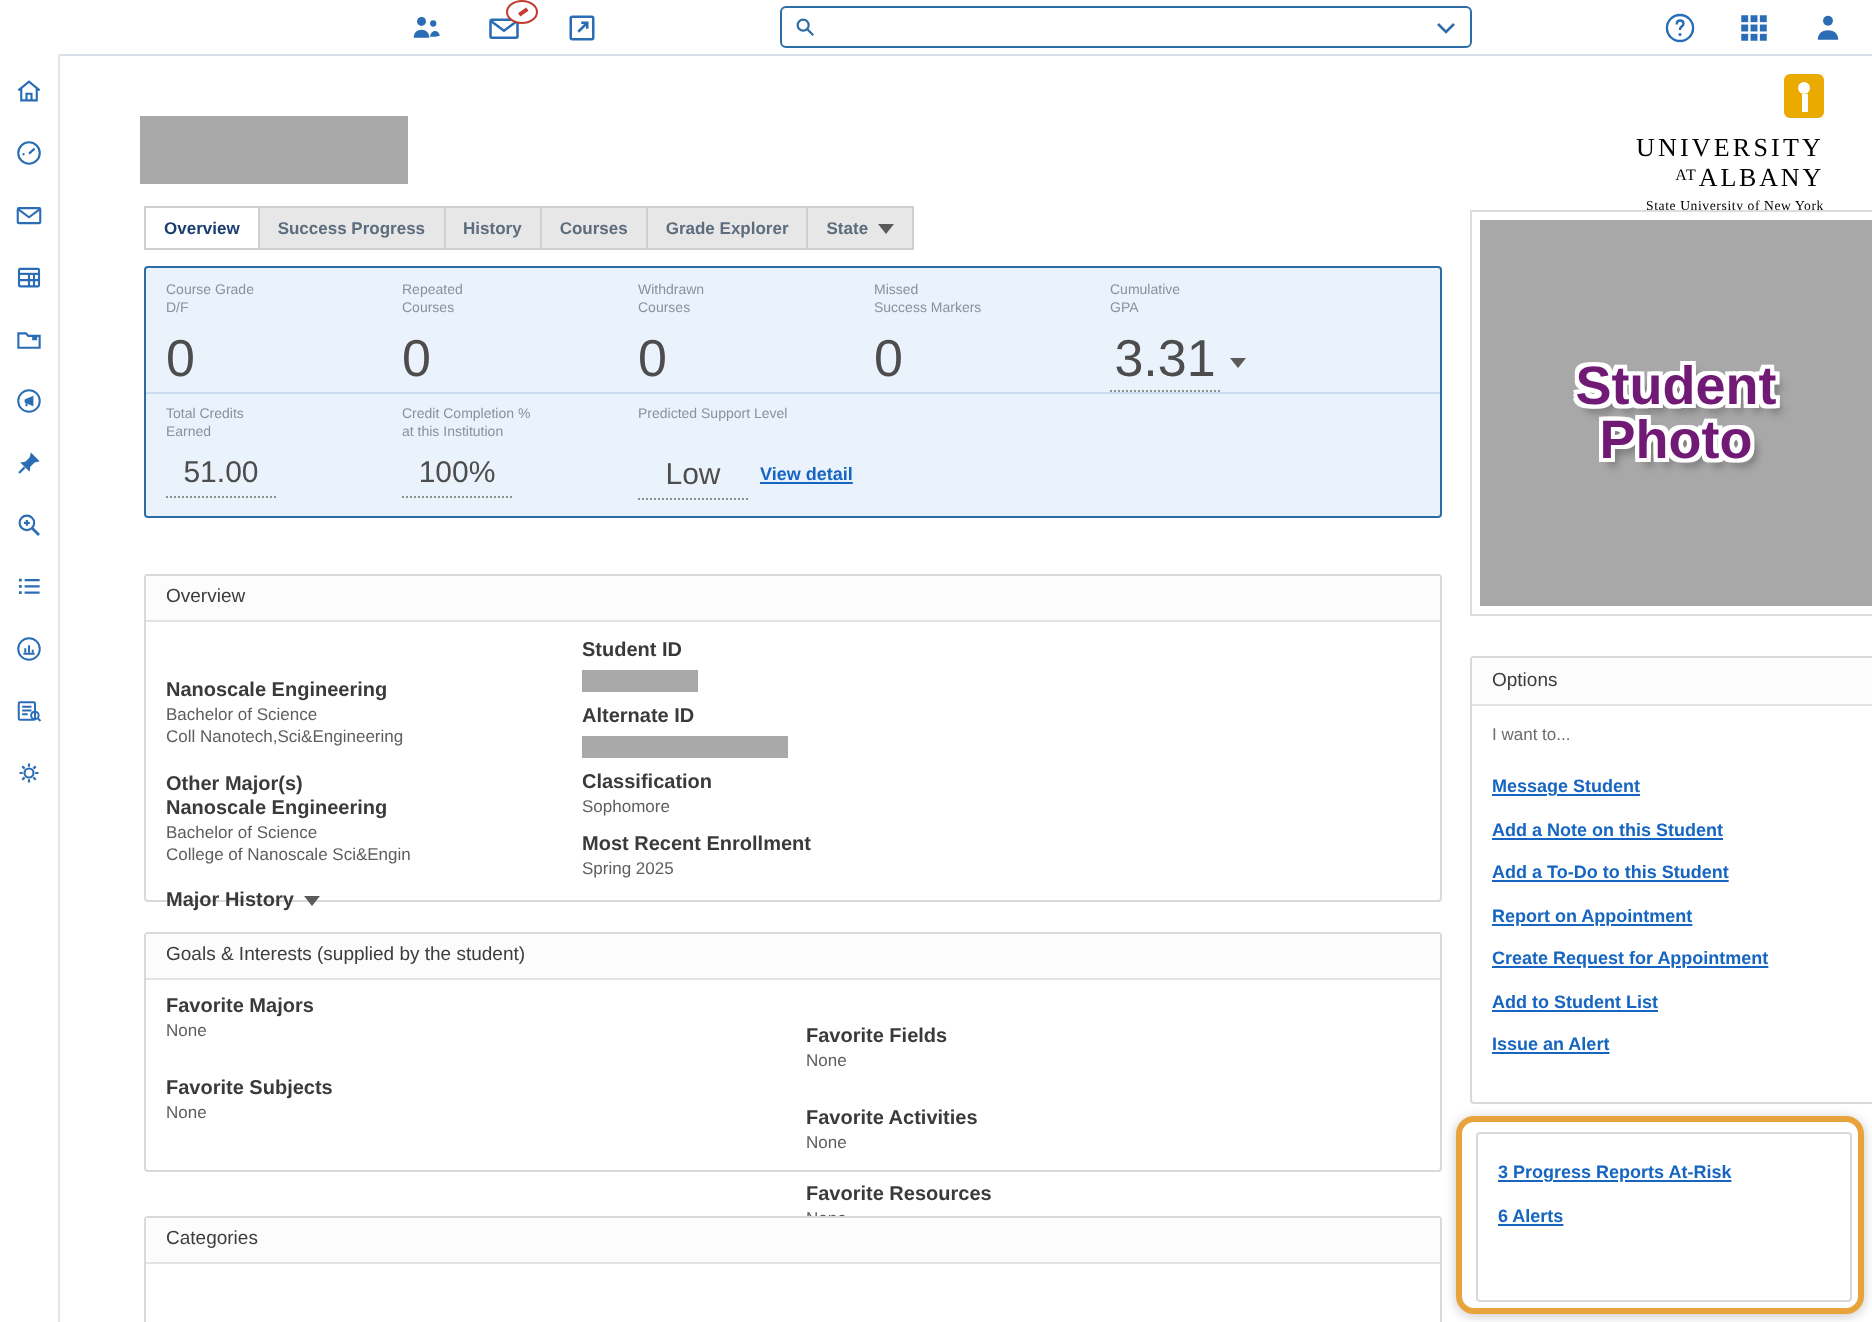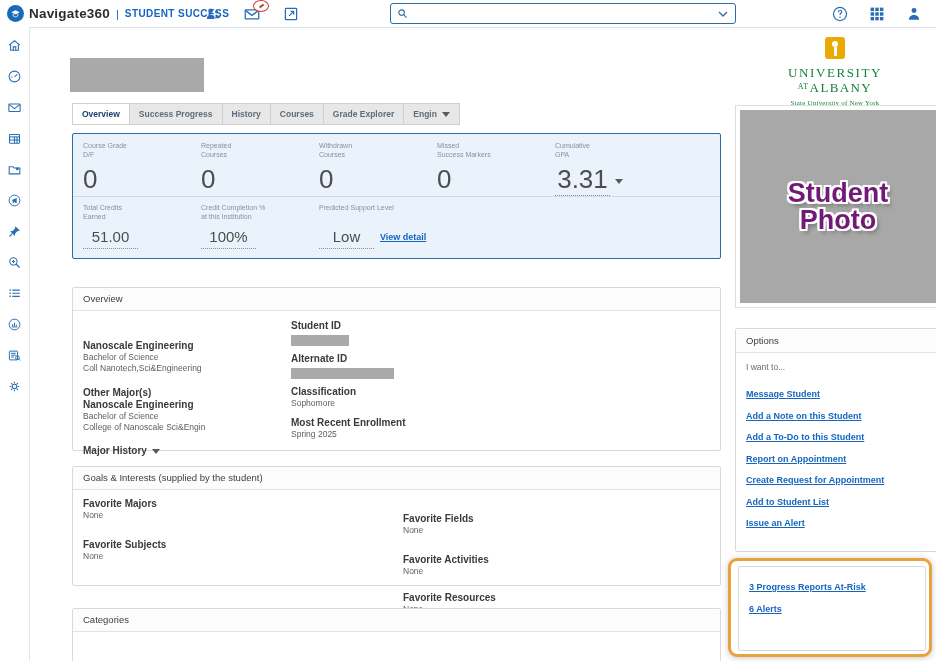--- a/index.html
+++ b/index.html
@@ -75,21 +75,21 @@
   .opt-body{padding:9px 10px;}
   .opt-intro{font-size:8.5px;color:#6c6c6c;margin-bottom:11px;}
   .opt-row{height:21.5px;}
 
   .alert-ring{position:absolute;left:728px;top:558px;width:204px;height:99px;border:3px solid #e8a33c;
               border-radius:9px;background:#fff;box-sizing:border-box;box-shadow:0 1px 6px rgba(0,0,0,.22);}
   .alert-card{position:absolute;left:738px;top:566px;width:188px;height:85px;background:#fff;
               border:1px solid #d9d9d9;border-radius:2px;box-sizing:border-box;}
 
   
-  .ualbany{position:absolute;left:735px;top:37px;width:200px;text-align:center;color:#15803d;
+  .ualbany{position:absolute;left:712px;top:37px;width:200px;text-align:right;color:#000000;
            font-family:"Liberation Serif",serif;}
   .emblem{display:inline-block;width:20px;height:22px;background:#eaaa00;border-radius:3px;
           position:relative;margin-bottom:3px;}
   .emblem i{position:absolute;left:7px;top:4px;width:6px;height:6px;border-radius:50%;background:#fff;}
   .emblem b{position:absolute;left:8.5px;top:10px;width:3px;height:9px;background:#fff;}
   .u-line1{font-size:13px;letter-spacing:1.6px;line-height:14px;}
   .u-line2{font-size:13px;letter-spacing:1.4px;line-height:15px;}
   .u-at{font-size:8px;letter-spacing:.5px;position:relative;top:-3px;margin-right:1px;}
   .u-tag{font-size:6.8px;letter-spacing:.3px;margin-top:2px;}
 
@@ -100,31 +100,20 @@
   .photo span{font-size:27px;font-weight:bold;color:#701a75;line-height:27px;
     text-shadow:-2px -2px 0 #fff,2px -2px 0 #fff,-2px 2px 0 #fff,2px 2px 0 #fff,
                 0 -2px 0 #fff,0 2px 0 #fff,-2px 0 0 #fff,2px 0 0 #fff,3px 4px 4px rgba(0,0,0,.35);}
 </style>
 </head>
 <body>
 
 <div class="page">
 
   <div class="topbar">
-    <div class="brand-wrap">
-      <span class="logo-circle">
-        <svg width="11" height="11" viewBox="0 0 24 24">
-            <path d="M12 5 L21 9.5 L12 14 L3 9.5 Z" fill="#fff"></path>
-            <path d="M7 12.5 v4 c0 1.5 2.2 2.6 5 2.6 s5-1.1 5-2.6 v-4" fill="none" stroke="#fff" stroke-width="1.8"></path>
-          </svg>
-      </span>
-      <span class="brand">Navigate360</span>
-      <span class="brand-div">|</span>
-      <span class="product">STUDENT SUCCESS</span>
-    </div>
 
     <div class="top-actions">
       <span class="tico">
         <svg viewBox="0 0 24 24" fill="currentColor">
             <circle cx="9" cy="7.6" r="3"></circle>
             <path d="M3.8 18.5 c0-3.6 2.3-5.4 5.2-5.4 s5.2 1.8 5.2 5.4 z"></path>
             <circle cx="16.8" cy="9" r="2.1"></circle>
             <path d="M14.6 17.8 c.4-2.6 1.8-3.8 3.4-3.8 1.6 0 2.8 1 3.2 3.2 l-3 .6 z"></path>
           </svg>
       </span>
@@ -275,21 +264,21 @@
   </div>
 
   <div class="name-redaction"></div>
 
   <div class="tabs">
     <span class="tab active">Overview</span>
     <span class="tab">Success Progress</span>
     <span class="tab">History</span>
     <span class="tab">Courses</span>
     <span class="tab">Grade Explorer</span>
-    <span class="tab last"><span>Engin</span><span class="caret"></span></span>
+    <span class="tab last"><span>State</span><span class="caret"></span></span>
   </div>
 
   <div class="stats">
     <div class="sc" style="left:10px">
       <div class="l"><span>Course Grade</span><br><span>D/F</span></div>
       <div class="v">0</div>
     </div>
     <div class="sc" style="left:128px">
       <div class="l"><span>Repeated</span><br><span>Courses</span></div>
       <div class="v">0</div>

